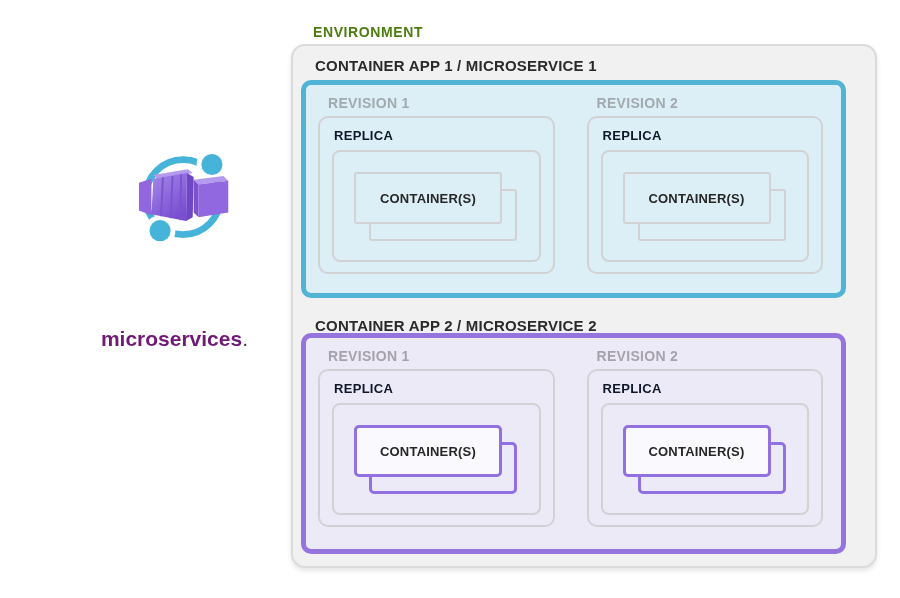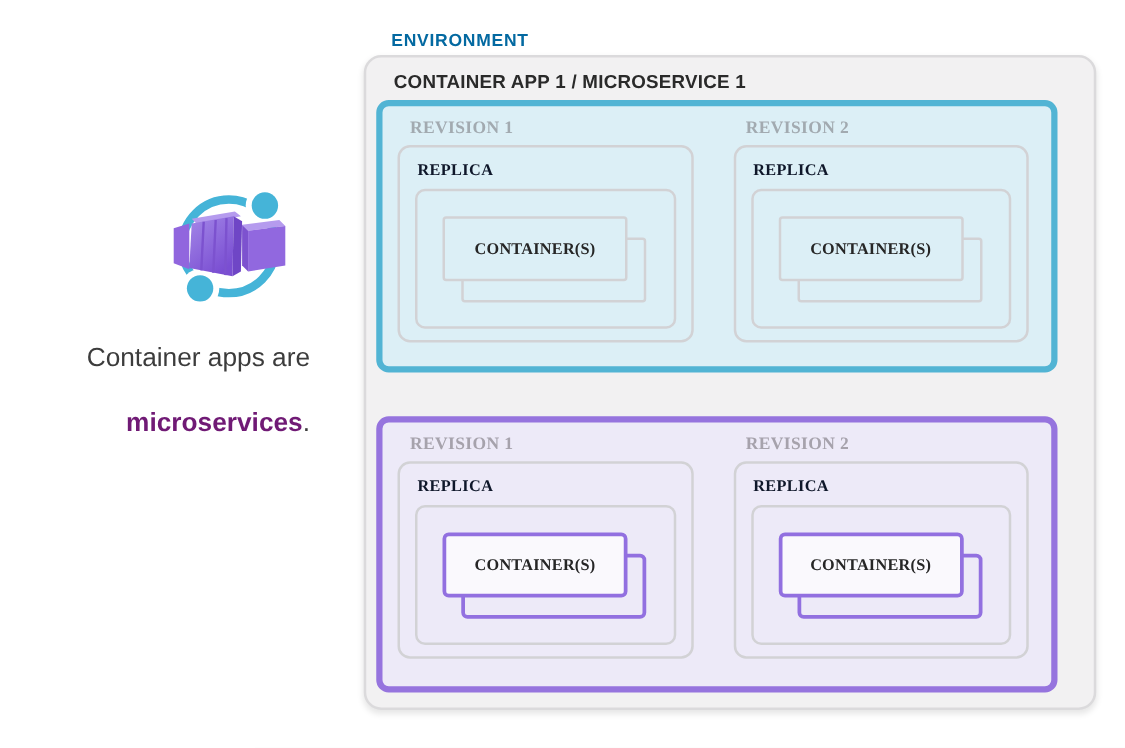--- a/index.html
+++ b/index.html
@@ -7,31 +7,31 @@
           font-family:"Liberation Sans",sans-serif;overflow:hidden;}
 
   
   .logo{position:absolute;left:138px;top:152px;width:96px;height:94px;}
   .caption{position:absolute;left:28px;top:274px;width:220px;text-align:right;
            font-size:21px;line-height:26px;color:#3c3c3c;}
   .caption .bold{font-weight:bold;color:#701a75;}
 
   
   .env-label{position:absolute;left:313px;top:24px;font-size:14px;font-weight:bold;
-             letter-spacing:.6px;color:#0369a1;}
+             letter-spacing:.6px;color:#4d7c0f;}
   .env-box{position:absolute;left:291px;top:44px;width:586px;height:524px;box-sizing:border-box;
            background:#f2f1f2;border:2px solid #dbdadc;border-radius:14px;
            box-shadow:0 3px 5px rgba(0,0,0,.10);}
 
   .app-title{position:absolute;font-size:15px;font-weight:bold;color:#2a2a2a;letter-spacing:.2px;}
   .t1{left:22px;top:11px;}
   .t2{left:22px;top:271px;}
 
   .app-box{position:absolute;left:8px;width:545px;box-sizing:border-box;border-radius:10px;
-           display:flex;gap:32px;padding:4px 18px 0 12px;font-family:Liberation Serif, serif;}
+           display:flex;gap:32px;padding:4px 18px 0 12px;}
   .app1{top:34px;height:218px;border:5px solid #52b4d4;background:#dceff6;}
   .app2{top:287px;height:221px;border:5px solid #9674de;background:#edeaf8;}
 
   .rev{flex:1;display:flex;flex-direction:column;min-width:0;}
   .rev-label{font-size:14px;font-weight:bold;letter-spacing:.3px;margin:6px 0 5px 10px;}
   .app1 .rev-label{color:#a2aab0;}
   .app2 .rev-label{color:#a6a2ac;}
 
   .replica{box-sizing:border-box;height:158px;border:2px solid #d2d2d5;border-radius:10px;
            padding:8px 12px 0 12px;}
@@ -69,21 +69,21 @@
     <polygon points="16,23 52,17 57,21 21,28" fill="#b59bee"></polygon>
     <polygon points="16,27 51,21 50,71 14,64" fill="url(#pg)"></polygon>
     <path d="M26,25.5 L24,66 M36,24 L34,68 M45,22.5 L44,70" stroke="#7c52cf" stroke-width="2" fill="none"></path>
     <polygon points="51,21 58,25 57,67 50,71" fill="#6f46c6"></polygon>
     <polygon points="58,28 89,24 94,29 63,33" fill="#b59bee"></polygon>
     <polygon points="63,33 94,29 94,62 63,67" fill="#9168df"></polygon>
     <polygon points="58,28 63,33 63,67 58,62" fill="#7d52cf"></polygon>
   </svg>
 
   <div class="caption">
-    <span>Container apps are</span><br>
+    <br>
     <br>
     <span class="bold">microservices</span><span>.</span>
   </div>
 
   <div class="env-label">ENVIRONMENT</div>
 
   <div class="env-box">
 
     <div class="app-title t1">CONTAINER APP 1 / MICROSERVICE 1</div>
 
@@ -103,20 +103,21 @@
         <div class="replica">
           <div class="replica-label">REPLICA</div>
           <div class="pod">
             <div class="stack-back"></div>
             <div class="stack-front">CONTAINER(S)</div>
           </div>
         </div>
       </div>
     </div>
 
+    <div class="app-title t2">CONTAINER APP 2 / MICROSERVICE 2</div>
 
     <div class="app-box app2">
       <div class="rev">
         <div class="rev-label">REVISION 1</div>
         <div class="replica">
           <div class="replica-label">REPLICA</div>
           <div class="pod">
             <div class="stack-back"></div>
             <div class="stack-front">CONTAINER(S)</div>
           </div>

